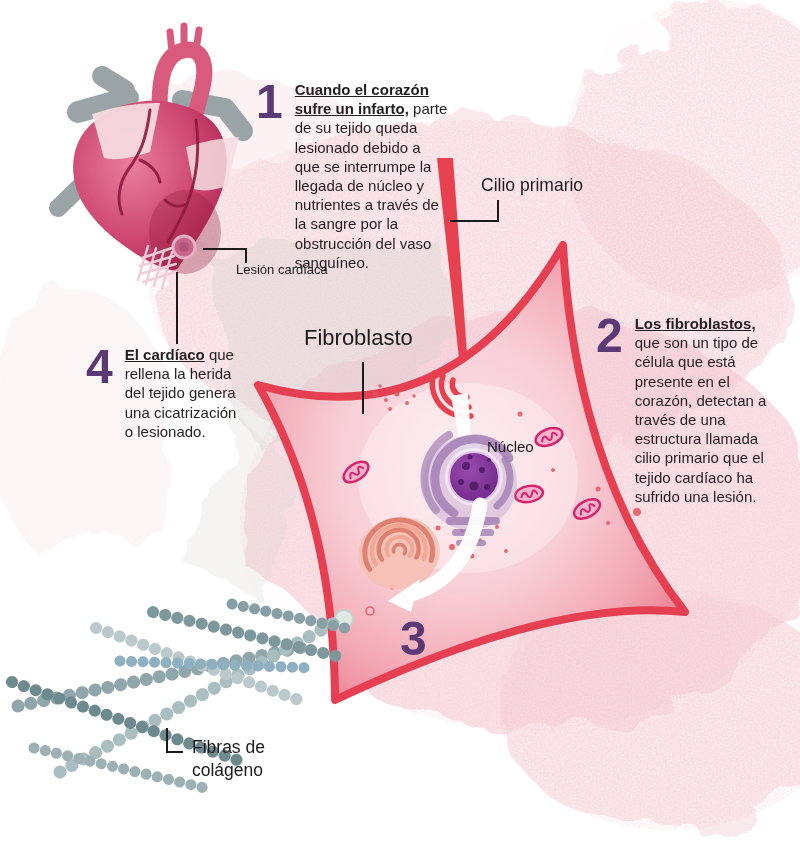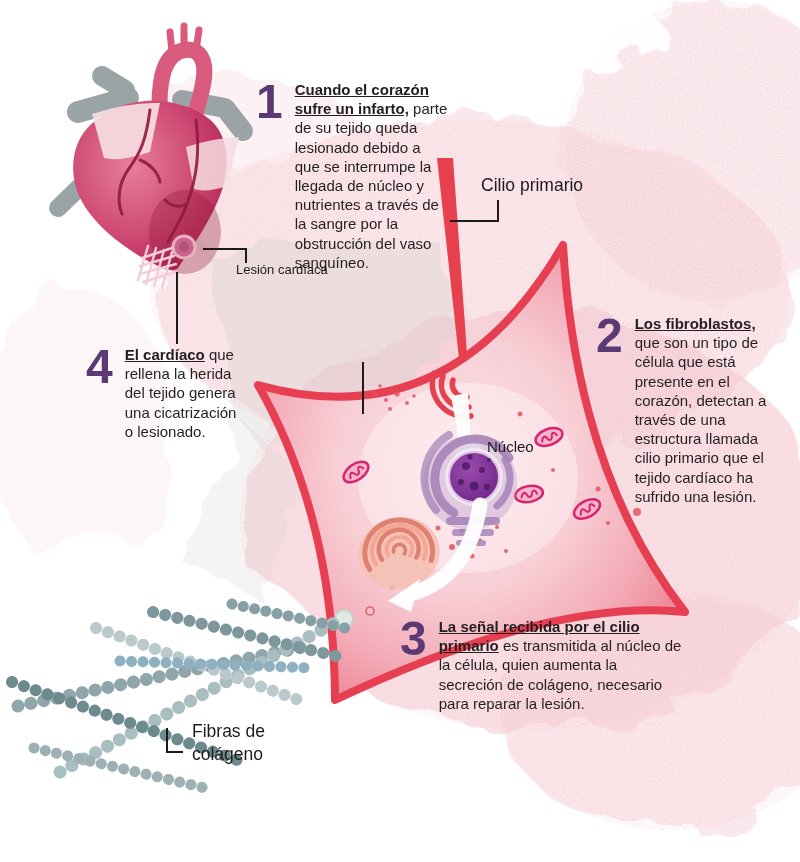--- a/index.html
+++ b/index.html
@@ -15,21 +15,21 @@
   }
   .step-text{
     margin:0;font-size:15px;line-height:1.28;color:#231f20;
   }
   .step-text b{font-weight:bold;text-decoration:underline;}
   .lbl{position:absolute;font-weight:normal;color:#1d1a1b;}
   .lbl-lesion{left:236px;top:262px;width:96px;font-size:13px;line-height:1.25;}
   .lbl-cilio{left:481px;top:175px;font-size:17.5px;white-space:nowrap;}
   .lbl-fibroblasto{left:304px;top:325px;font-size:22px;white-space:nowrap;}
   .lbl-nucleo{left:487px;top:438px;font-size:15px;white-space:nowrap;}
-  .lbl-fibras{left:192px;top:720px;width:102px;font-size:17.5px;line-height:1.3;}
+  .lbl-fibras{left:192px;top:736px;width:102px;font-size:17.5px;line-height:1.3;}
   .s1{left:256px;top:80px;} .s1 .step-text{width:153px;}
   .s2{left:596px;top:314px;} .s2 .step-text{width:140px;}
   .s3{left:400px;top:617px;} .s3 .step-text{width:243px;}
   .s4{left:86px;top:345px;}  .s4 .step-text{width:113px;}
 </style>
 </head>
 <body>
 
 <div id="canvas">
 
@@ -251,28 +251,27 @@
   </div>
 
   <div class="step s2">
     <div class="step-num">2</div>
     <p class="step-text"><b>Los fibroblastos,</b>
       <span>que son un tipo de célula que está presente en el corazón, detectan a través de una estructura llamada cilio primario que el tejido cardíaco ha sufrido una lesión.</span></p>
   </div>
 
   <div class="step s3">
     <div class="step-num">3</div>
-    <p class="step-text"><b>La señal recibida por el cilio primario</b>
-      <span>es transmitida al núcleo de la célula, quien aumenta la secreción de colágeno, necesario para reparar la lesión.</span></p>
   </div>
 
   <div class="step s4">
     <div class="step-num">4</div>
     <p class="step-text"><b>El cardíaco</b>
       <span>que rellena la herida del tejido genera una cicatrización o lesionado.</span></p>
   </div>
 
   <div class="lbl lbl-lesion">Lesión cardíaca</div>
   <div class="lbl lbl-cilio">Cilio primario</div>
+  <div class="lbl lbl-fibroblasto">Fibroblasto</div>
   <div class="lbl lbl-nucleo">Núcleo</div>
   <div class="lbl lbl-fibras">Fibras de colágeno</div>
 
 </div>
 
 </body></html>

